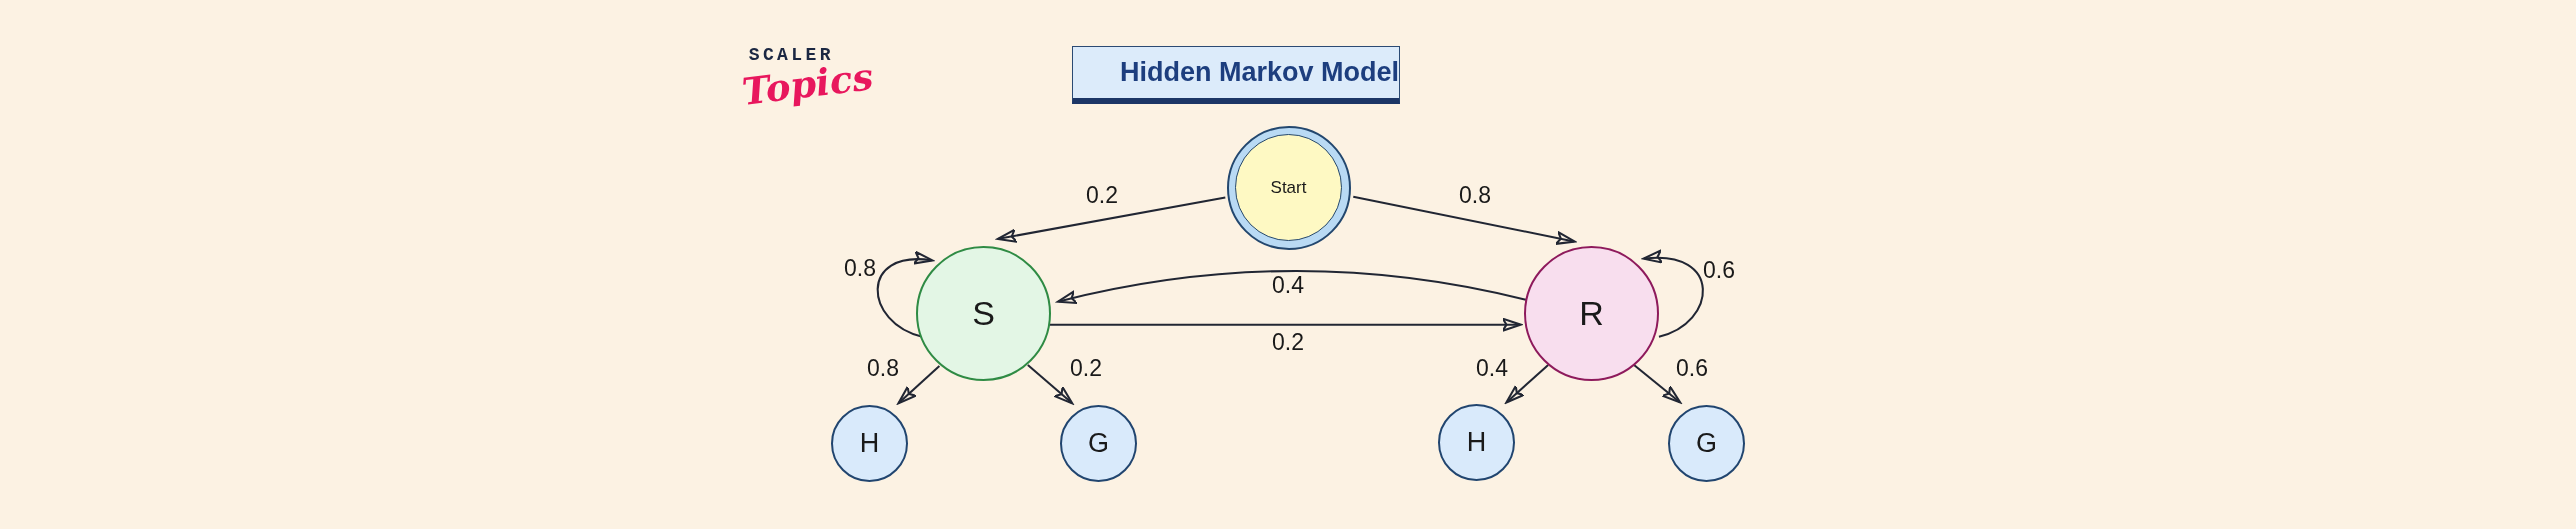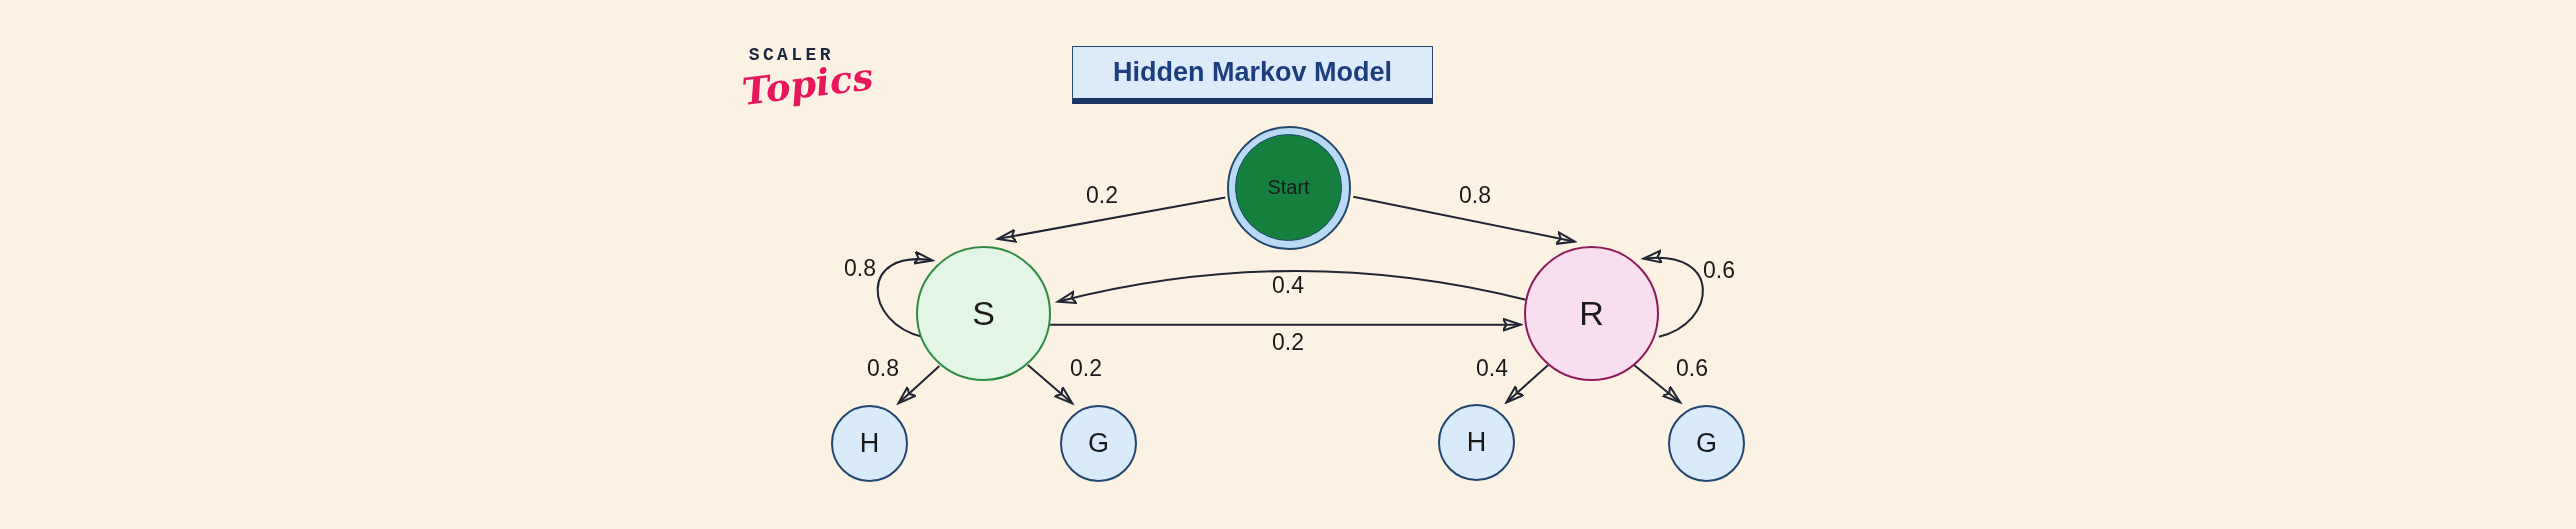--- a/index.html
+++ b/index.html
@@ -15,44 +15,44 @@
     font-size:18px;font-weight:bold;letter-spacing:3.4px;color:#1B2742;font-family:Liberation Mono, monospace;
   }
   .logo-accent{
     position:absolute;left:-5.2px;top:19px;
     font-family:"DejaVu Serif","Liberation Serif",serif;
     font-style:italic;font-weight:bold;font-size:37px;color:#E8175D;
     transform:rotate(-7deg);
   }
   
   .title-box{
-    position:absolute;left:1072px;top:46px;width:361px;height:58px;
+    position:absolute;left:1072px;top:46px;width:328px;height:58px;
     box-sizing:border-box;background:#DCEBFA;
     border:1.7px solid #2B4A73;border-bottom:6.9px solid #1C3666;
-    display:flex;align-items:center;justify-content:center;
+    display:flex;align-items:center;justify-content:flex-end;
   }
   .title-box span{font-size:27px;font-weight:bold;color:#1D3E7E;}
   
   svg.edges{position:absolute;left:0;top:0;}
   svg.edges path{fill:none;stroke:#212633;stroke-width:2.4;}
   
   .node{
     position:absolute;border-radius:50%;box-sizing:border-box;
     display:flex;align-items:center;justify-content:center;color:#1A1A1A;
   }
   .node-start-outer{
     left:1227px;top:126px;width:124px;height:124px;
     background:#B9DAF4;border:2.1px solid #23476E;
   }
   .node-start-inner{
     position:absolute;left:6px;top:6px;width:107px;height:107px;
     border-radius:50%;box-sizing:border-box;
-    background:#15803d;border:1.7px solid #23476E;
+    background:#fef9c3;border:1.7px solid #23476E;
     display:flex;align-items:center;justify-content:center;
-    font-size:20px;color:#1A1A1A;
+    font-size:17px;color:#1A1A1A;
   }
   .node-s{
     left:916px;top:246px;width:135px;height:135px;
     background:#E3F6E5;border:2.1px solid #2F8B44;font-size:34px;
   }
   .node-r{
     left:1524px;top:246px;width:135px;height:135px;
     background:#F8DEEE;border:2.1px solid #8E1A5C;font-size:34px;
   }
   .node-obs{

